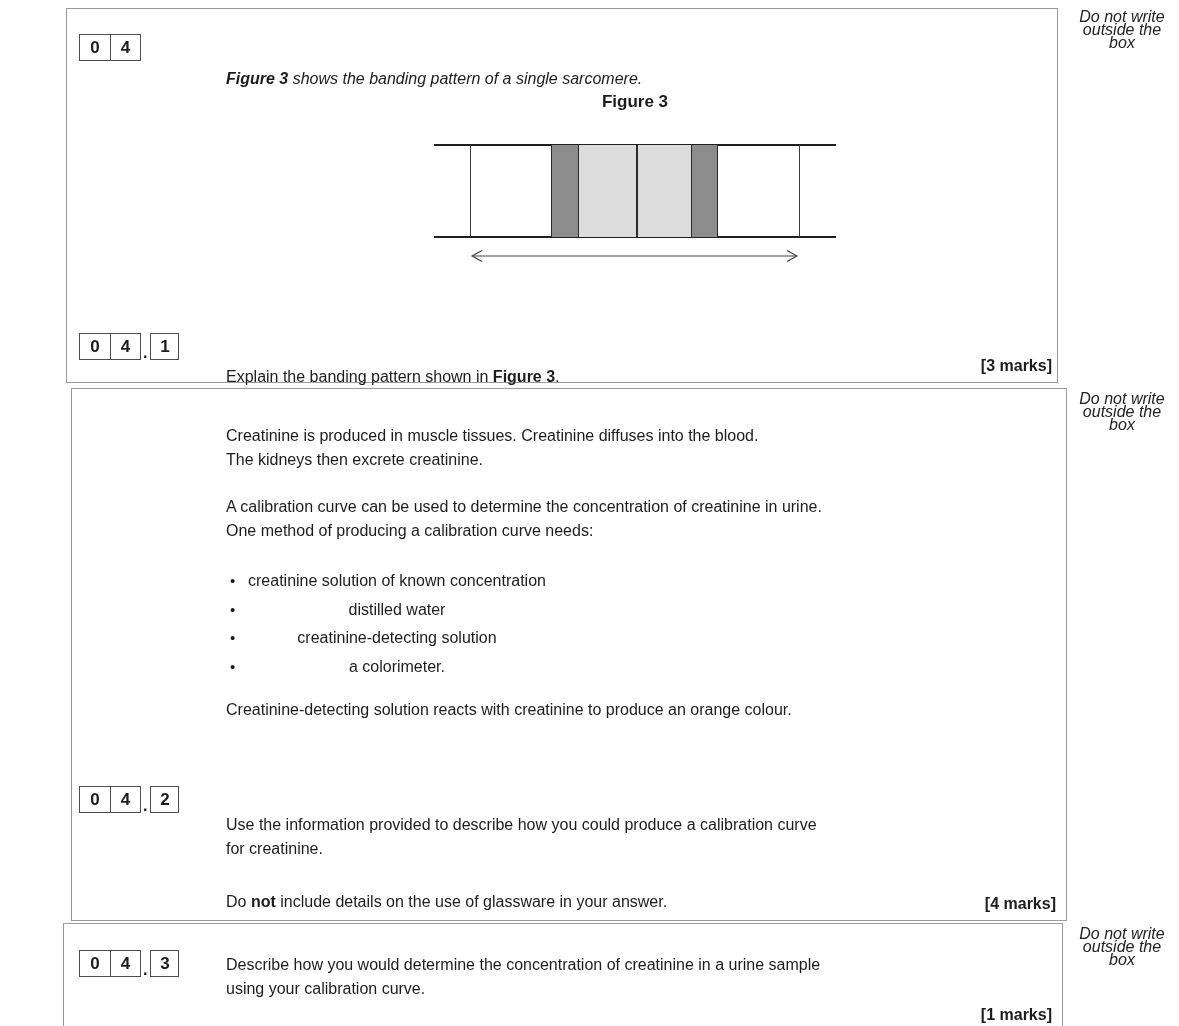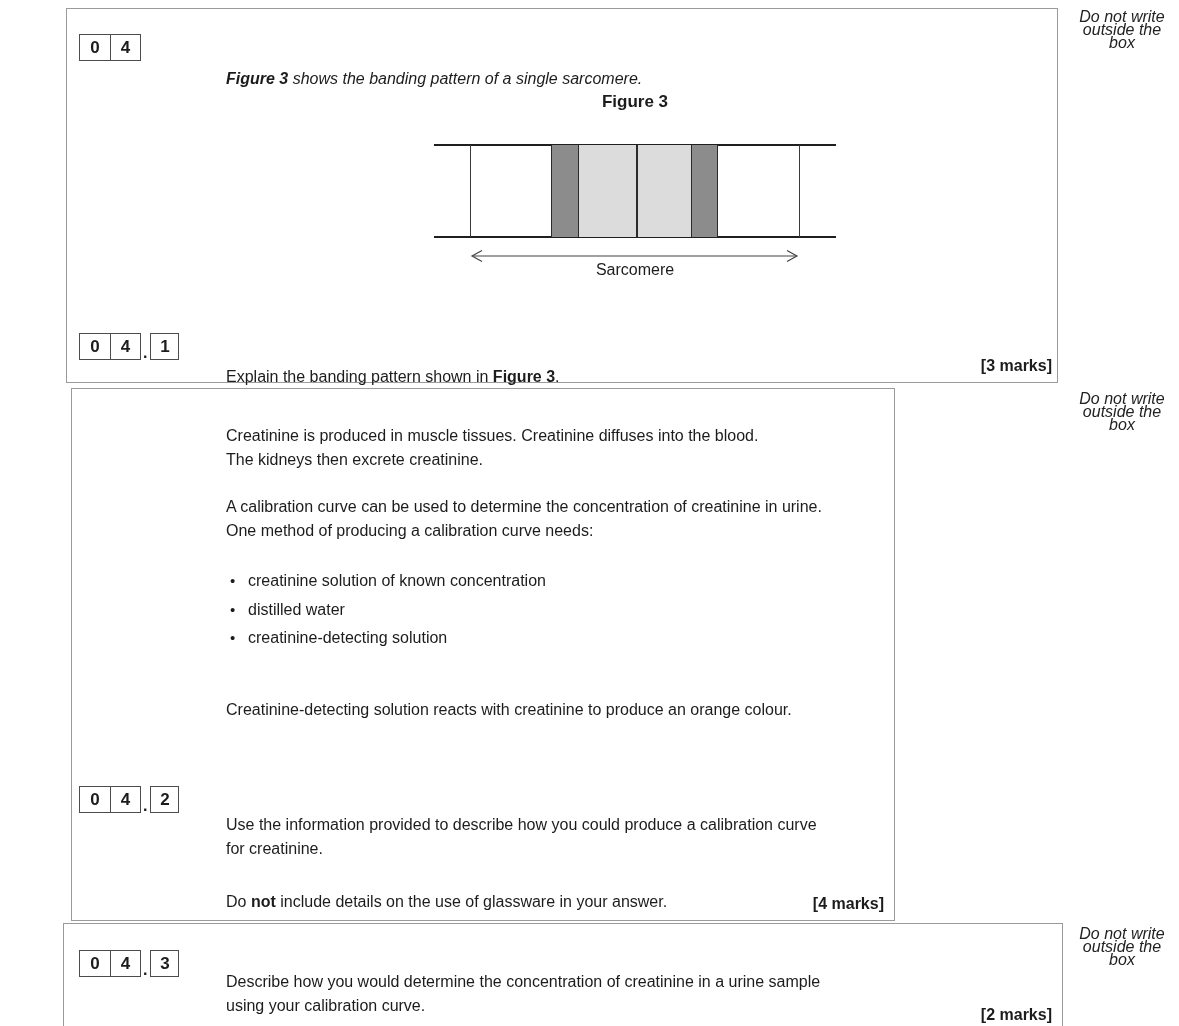--- a/index.html
+++ b/index.html
@@ -10,21 +10,21 @@
     --dark-band:#8c8c8c;
     --light-band:#dcdcdc;
   }
   *{margin:0;padding:0;box-sizing:border-box;}
   html,body{width:1179px;height:1026px;overflow:hidden;background:#fff;}
   body{font-family:"Liberation Sans","DejaVu Sans",sans-serif;color:var(--ink);font-size:16px;}
   .page{position:relative;width:1179px;height:1026px;background:#fff;}
 
   .content-box{position:absolute;border:1px solid var(--box-border);background:#fff;}
   #box1{left:66px;top:8px;width:992px;height:375px;}
-  #box2{left:71px;top:388px;width:824px;height:533px;}
+  #box2{left:71px;top:388px;width:996px;height:533px;}
   #box3{left:63px;top:923px;width:1000px;height:150px;}
 
   .margin-note{position:absolute;left:1072px;width:100px;text-align:center;
     font-style:italic;font-size:16px;line-height:13px;color:#222;}
 
   .qrow{position:absolute;display:flex;align-items:flex-end;}
   .qnum{display:inline-flex;border:1px solid var(--qbox-border);background:#fff;}
   .qcell{width:30px;height:25px;display:flex;align-items:center;justify-content:center;
     font-weight:bold;font-size:17px;}
   .qcell + .qcell{border-left:1px solid var(--qbox-border);}
@@ -42,21 +42,21 @@
   .hline{position:absolute;left:0;right:0;height:2px;background:var(--line);}
   .hline.top{top:0;} .hline.bot{bottom:0;}
   .vline{position:absolute;top:1px;bottom:1px;width:1px;background:#3a3a3a;}
   .band{position:absolute;top:1px;bottom:1px;}
   .band.dark{background:var(--dark-band);border-left:1px solid #2b2b2b;border-right:1px solid #2b2b2b;}
   .band.light{background:var(--light-band);}
   .mline{position:absolute;top:1px;bottom:1px;width:2px;background:#2b2b2b;}
   .arrow-svg{position:absolute;left:0;top:157px;}
   .figure-caption{position:absolute;left:0;top:170px;width:402px;text-align:center;font-size:16px;}
 
-  .bullets{position:absolute;left:154px;top:178px;list-style:none;line-height:28.5px;}
+  .bullets{position:absolute;left:154px;top:178px;list-style:none;line-height:28.5px;text-align:center;}
   .bullets li{padding-left:22px;position:relative;}
   .bullets li::before{content:"\2022";position:absolute;left:4px;font-size:15px;}
 </style>
 </head>
 <body>
 
 <div class="page">
 
   <div class="margin-note" style="top:10px;">Do not write outside the box</div>
   <div class="margin-note" style="top:392px;">Do not write outside the box</div>
@@ -88,21 +88,20 @@
         <div class="mline" style="left:202px;"></div>
         <div class="band light" style="left:204px;width:53px;"></div>
         <div class="band dark" style="left:257px;width:27px;"></div>
       </div>
 
       <svg class="arrow-svg" width="402" height="16" viewBox="0 0 402 16">
         <line x1="39" y1="8" x2="362" y2="8" stroke="#444" stroke-width="1.2"></line>
         <polyline points="48,2.5 38,8 48,13.5" fill="none" stroke="#444" stroke-width="1.2"></polyline>
         <polyline points="353,2.5 363,8 353,13.5" fill="none" stroke="#444" stroke-width="1.2"></polyline>
       </svg>
-      <div class="figure-caption">Sarcomere</div>
     </div>
 
     <div class="qrow" style="left:12px;top:324px;">
       <span class="qnum">
         <span class="qcell">0</span>
         <span class="qcell">4</span>
       </span>
       <span class="qdot">.</span>
       <span class="qnum single">
         <span class="qcell">1</span>
@@ -118,20 +117,21 @@
 
     <div class="txt" style="left:154px;top:35px;">Creatinine is produced in muscle tissues.  Creatinine diffuses into the blood.
 The kidneys then excrete creatinine.</div>
     <div class="txt" style="left:154px;top:106px;">A calibration curve can be used to determine the concentration of creatinine in urine.
 One method of producing a calibration curve needs:</div>
 
     <ul class="bullets">
       <li>creatinine solution of known concentration</li>
       <li>distilled water</li>
       <li>creatinine-detecting solution</li>
+      <li>a colorimeter.</li>
     </ul>
 
     <div class="txt" style="left:154px;top:309px;">Creatinine-detecting solution reacts with creatinine to produce an orange colour.</div>
 
     <div class="qrow" style="left:7px;top:397px;">
       <span class="qnum">
         <span class="qcell">0</span>
         <span class="qcell">4</span>
       </span>
       <span class="qdot">.</span>
@@ -151,18 +151,18 @@
     <div class="qrow" style="left:15px;top:26px;">
       <span class="qnum">
         <span class="qcell">0</span>
         <span class="qcell">4</span>
       </span>
       <span class="qdot">.</span>
       <span class="qnum single">
         <span class="qcell">3</span>
       </span>
     </div>
-    <div class="txt" style="left:162px;top:29px;margin-top:17px;">Describe how you would determine the concentration of creatinine in a urine sample
+    <div class="txt" style="left:162px;top:29px;">Describe how you would determine the concentration of creatinine in a urine sample
 using your calibration curve.</div>
-    <div class="marks" style="right:10px;top:82px;">[2 marks]</div>
+    <div class="marks" style="right:10px;top:82px;">[1 marks]</div>
   </div>
 
 </div>
 
 </body></html>

